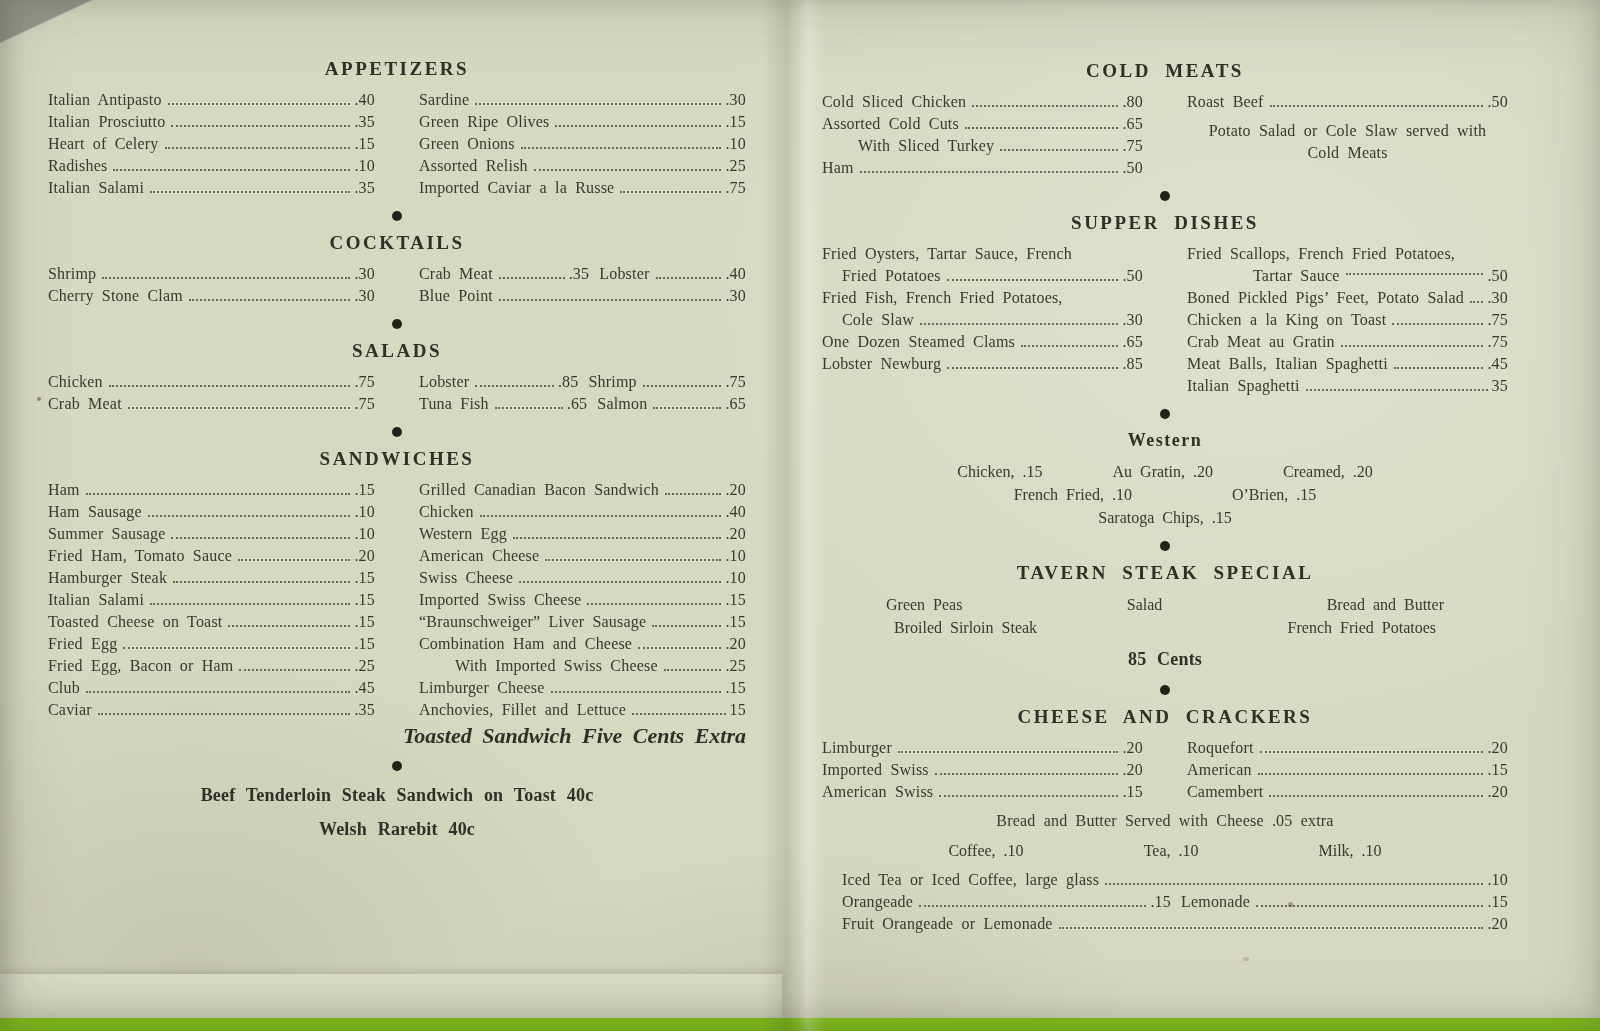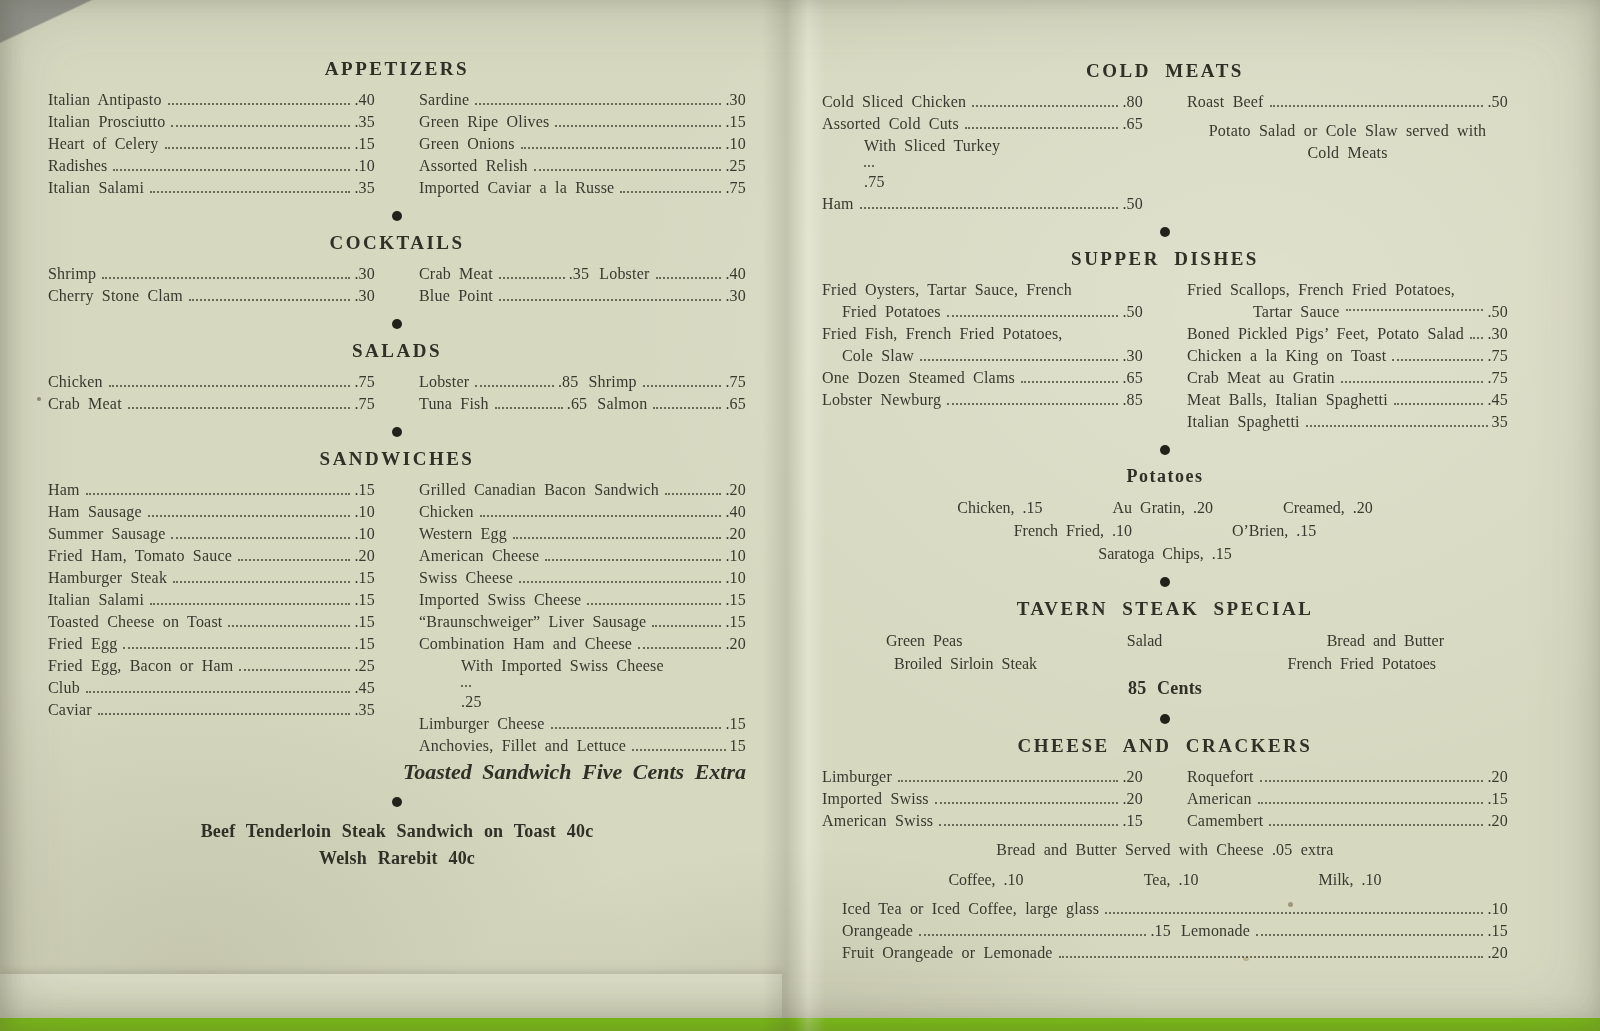--- a/index.html
+++ b/index.html
@@ -69,27 +69,27 @@
   }
   .nm { white-space: nowrap; }
   .nm2 { margin-left: 10px; }
   .dots {
     flex: 1 1 10px; min-width: 10px;
     border-bottom: 2px dotted rgba(68,68,52,0.75);
     margin: 0 4px 4px 6px;
   }
   .pr { white-space: nowrap; }
   .ind1 { padding-left: 20px; }
-  .ind2 { padding-left: 36px; flex-direction: column; }
+  .ind2 { padding-left: 36px; }
   .ind3 { padding-left: 66px; align-items: center; }
   .gap-top { margin-top: 7px; }
   .textline { font-size: 16px; line-height: 22px; word-spacing: 4px; letter-spacing: 0.2px; }
   .textline.center { text-align: center; }
   .textline.bold { font-weight: bold; color: #303026; }
-  .textline.lg { font-size: 18px; line-height: 27px; word-spacing: 6px; }
+  .textline.lg { font-size: 18px; line-height: 27px; margin-top: 7px; word-spacing: 6px; }
   .spread {
     display: flex; justify-content: center; column-gap: 90px;
     font-size: 16px; line-height: 23px; word-spacing: 4px;
   }
   .spread.between { justify-content: space-between; }
   .footer-italic {
     text-align: right; font-style: italic; font-weight: bold;
     font-size: 22px; margin-top: 2px; word-spacing: 5px; color: #303026;
   }
   .bullet-wrap { text-align: center; margin: 12px 0 11px; line-height: 10px; }
@@ -470,21 +470,21 @@
               <div class="row">
                 <span class="nm">Italian Spaghetti</span>
                 <span class="dots"></span>
                 <span class="pr">35</span>
               </div>
             </div>
           </div>
           <div class="bullet-wrap"><span class="bullet"></span></div>
         </section>
         <section class="menu-section">
-          <div class="sec-title small">Potatoes</div>
+          <div class="sec-title small">Western</div>
           <div class="rows-full">
             <div class="spread" style="column-gap: 70px;">
               <span class="sp-item">Chicken,  .15</span>
               <span class="sp-item">Au Gratin,  .20</span>
               <span class="sp-item">Creamed,  .20</span>
             </div>
             <div class="spread" style="column-gap: 100px;">
               <span class="sp-item">French Fried,  .10</span>
               <span class="sp-item">O’Brien,  .15</span>
             </div>

